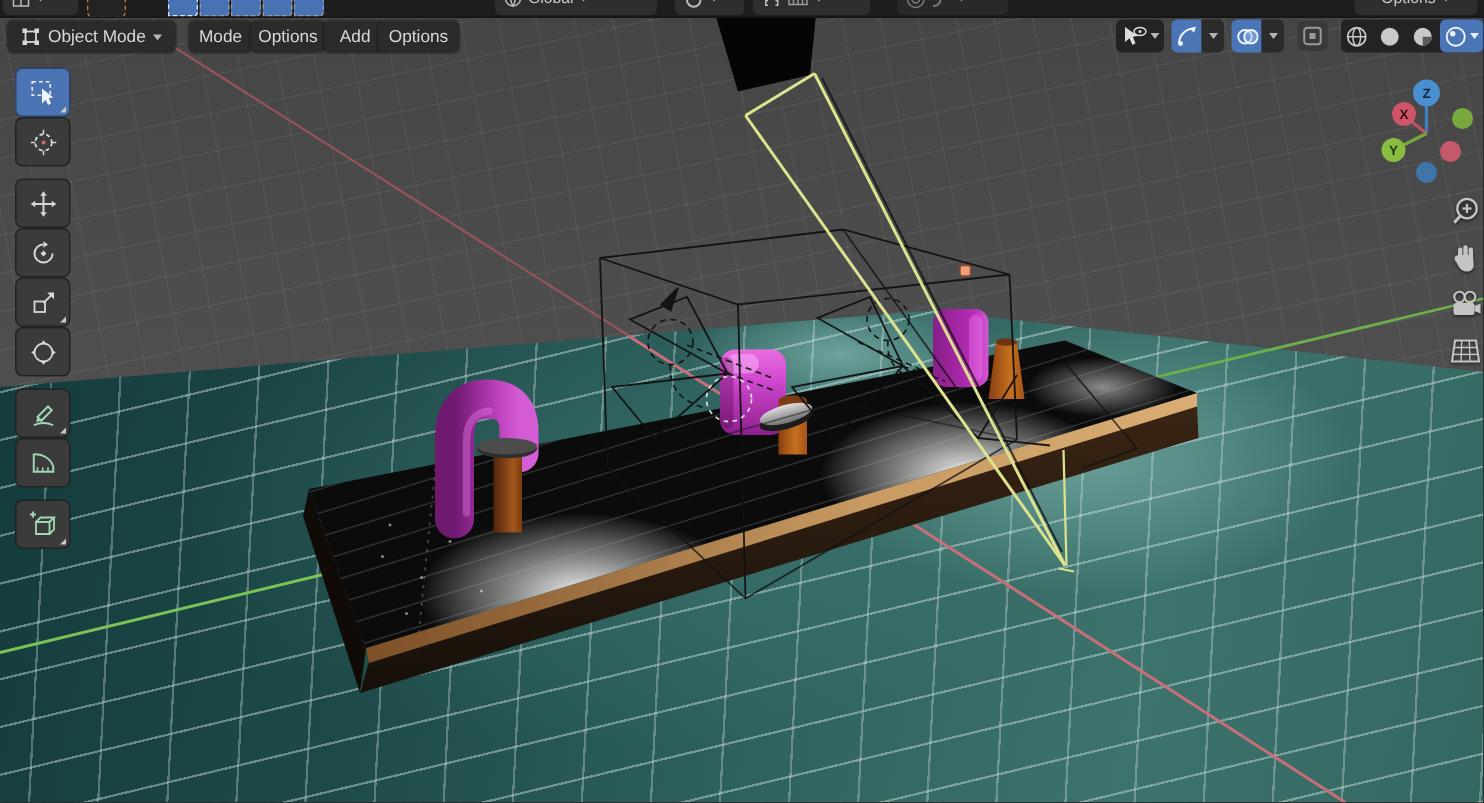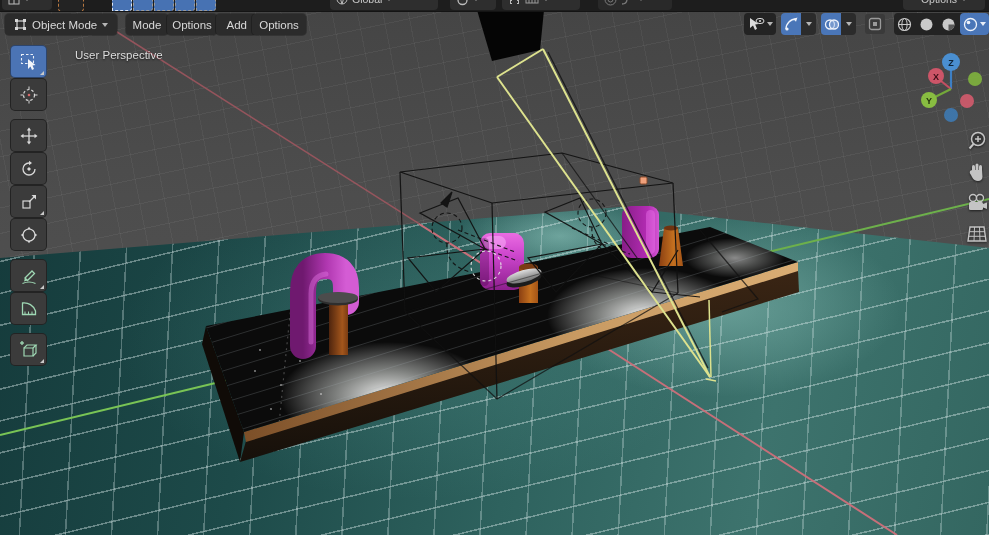--- a/index.html
+++ b/index.html
@@ -404,21 +404,20 @@
       <svg width="15" height="15">
         <circle cx="7.5" cy="7.5" r="6" fill="none" stroke="#eef3fb" stroke-width="1.3"></circle>
         <circle cx="5.5" cy="5.5" r="1.8" fill="#eef3fb"></circle>
       </svg>
       <span class="caret" style="border-top-color:#e8eef8;margin-left:2px;"></span>
     </div>
   </div>
 </div>
 
 <div class="vptext">
-  <div>User Perspective</div>
 </div>
 
 <div class="toolbar">
   <div class="tbtn active" style="top:0;">
     <svg width="18" height="18">
       <rect x="1.5" y="1.5" width="12" height="9" fill="none" stroke="#eaf0f8" stroke-width="1.1" stroke-dasharray="2.5,2"></rect>
       <path d="M8,6 L8,16 L10.5,13.5 L12,17 L14,16 L12.5,12.5 L15.5,12 Z" fill="#f2f5fa"></path>
     </svg>
       <span class="subtri"></span>
   </div>

